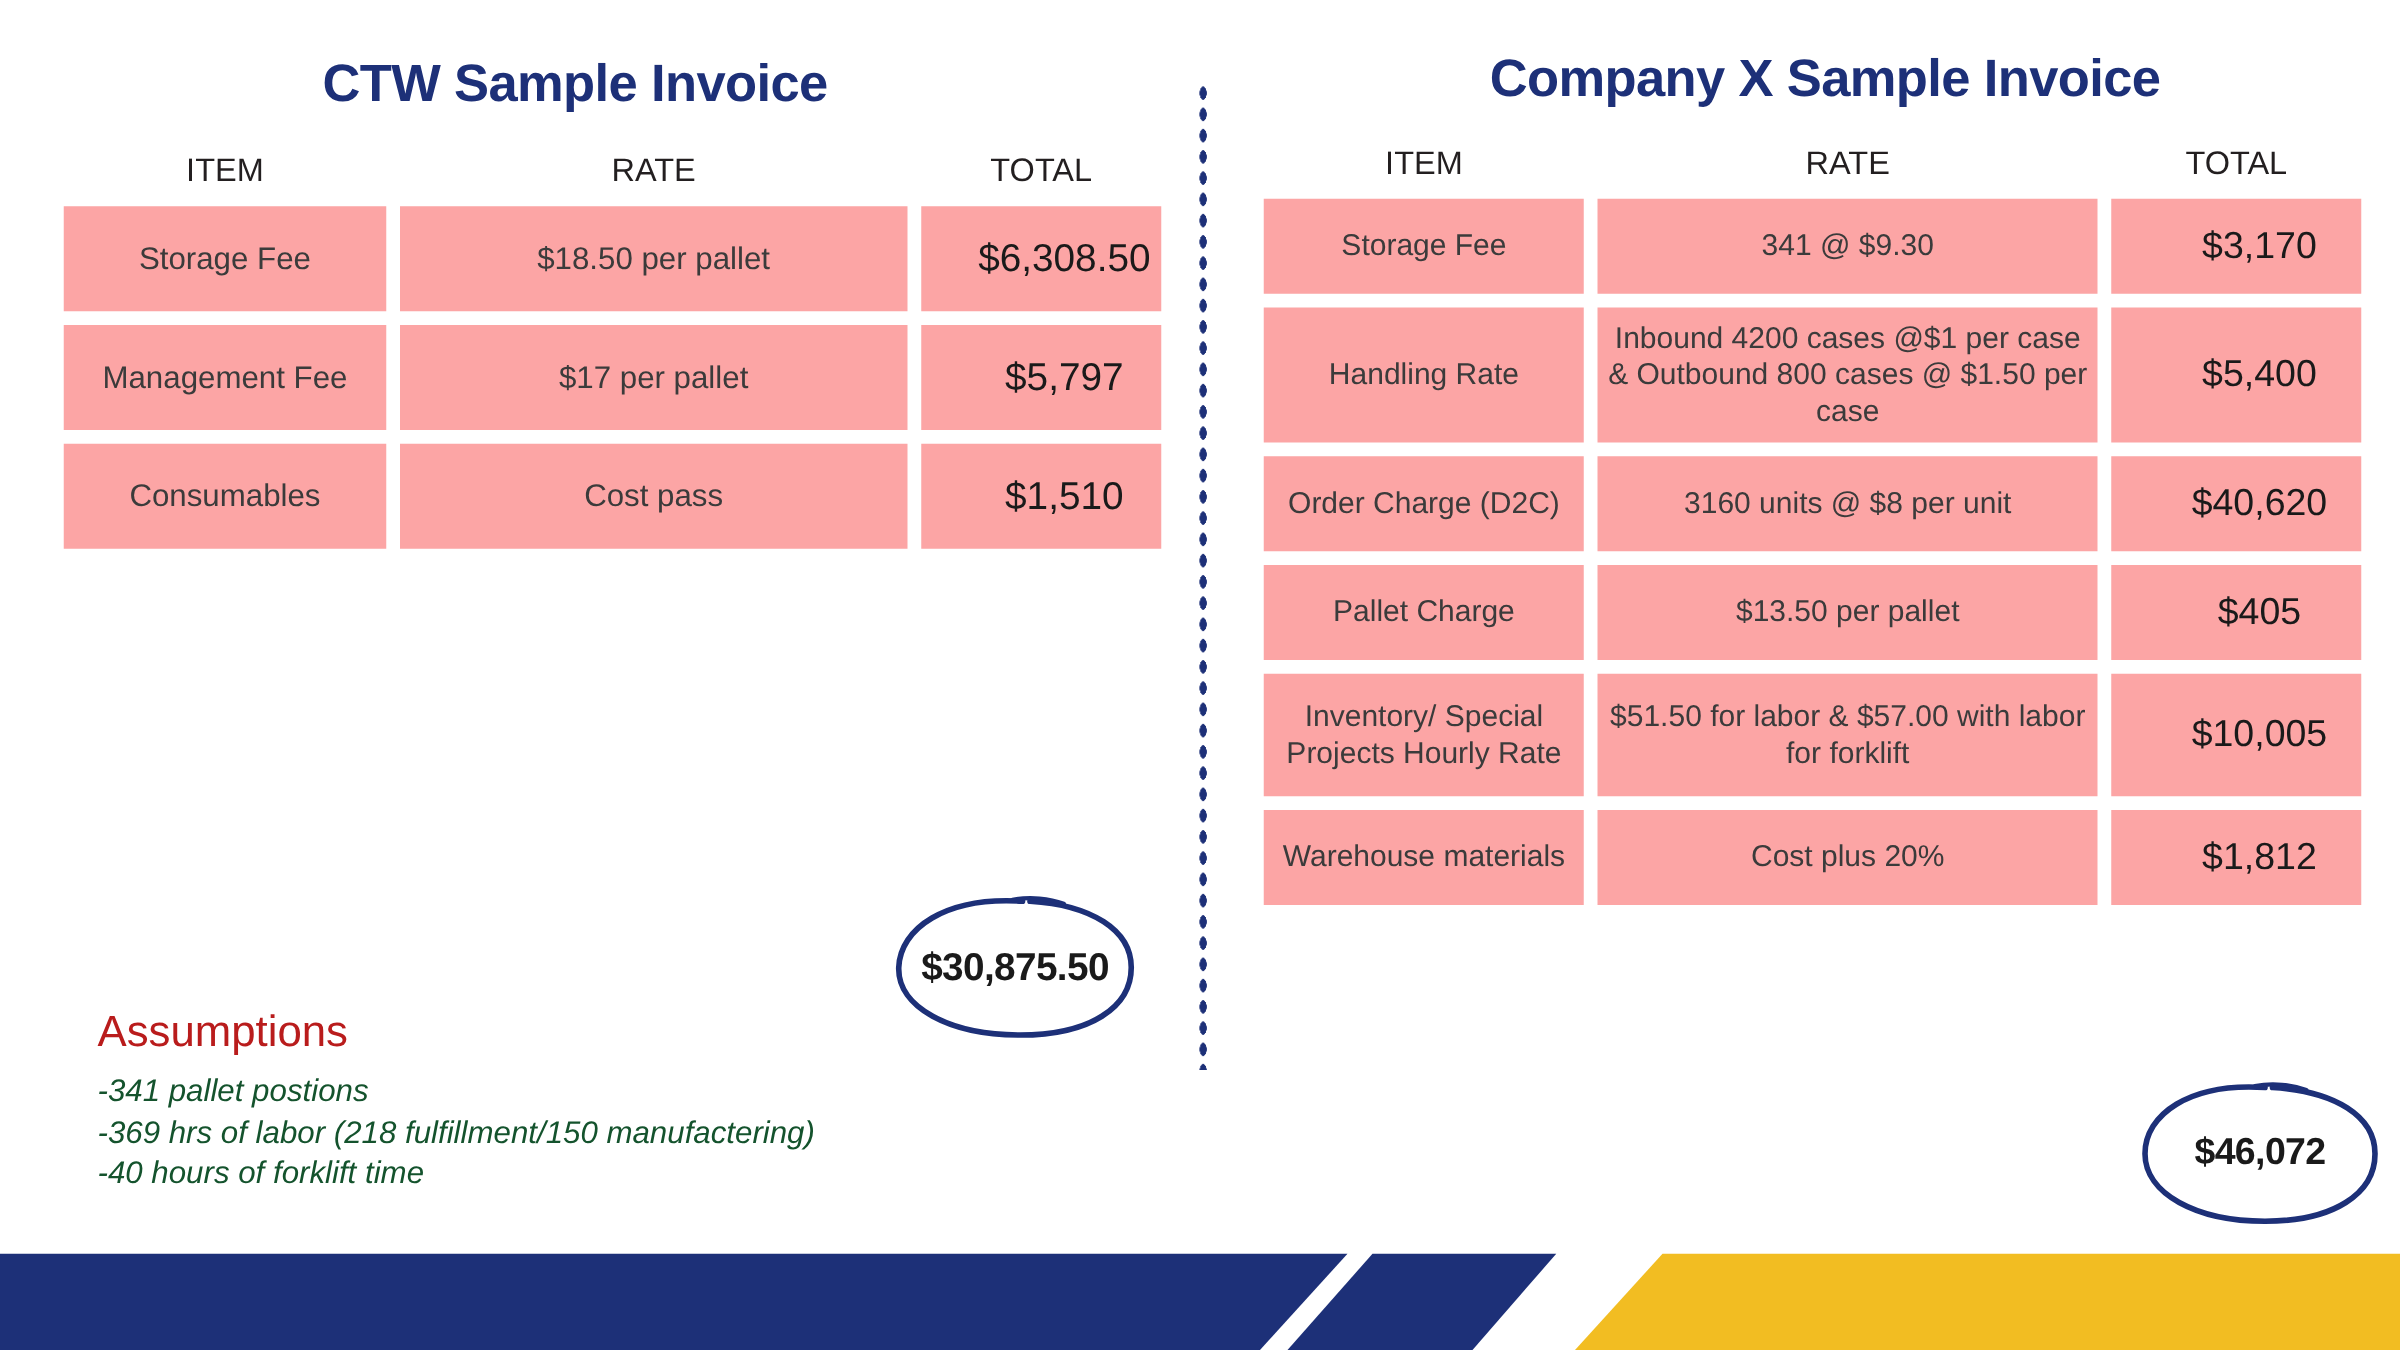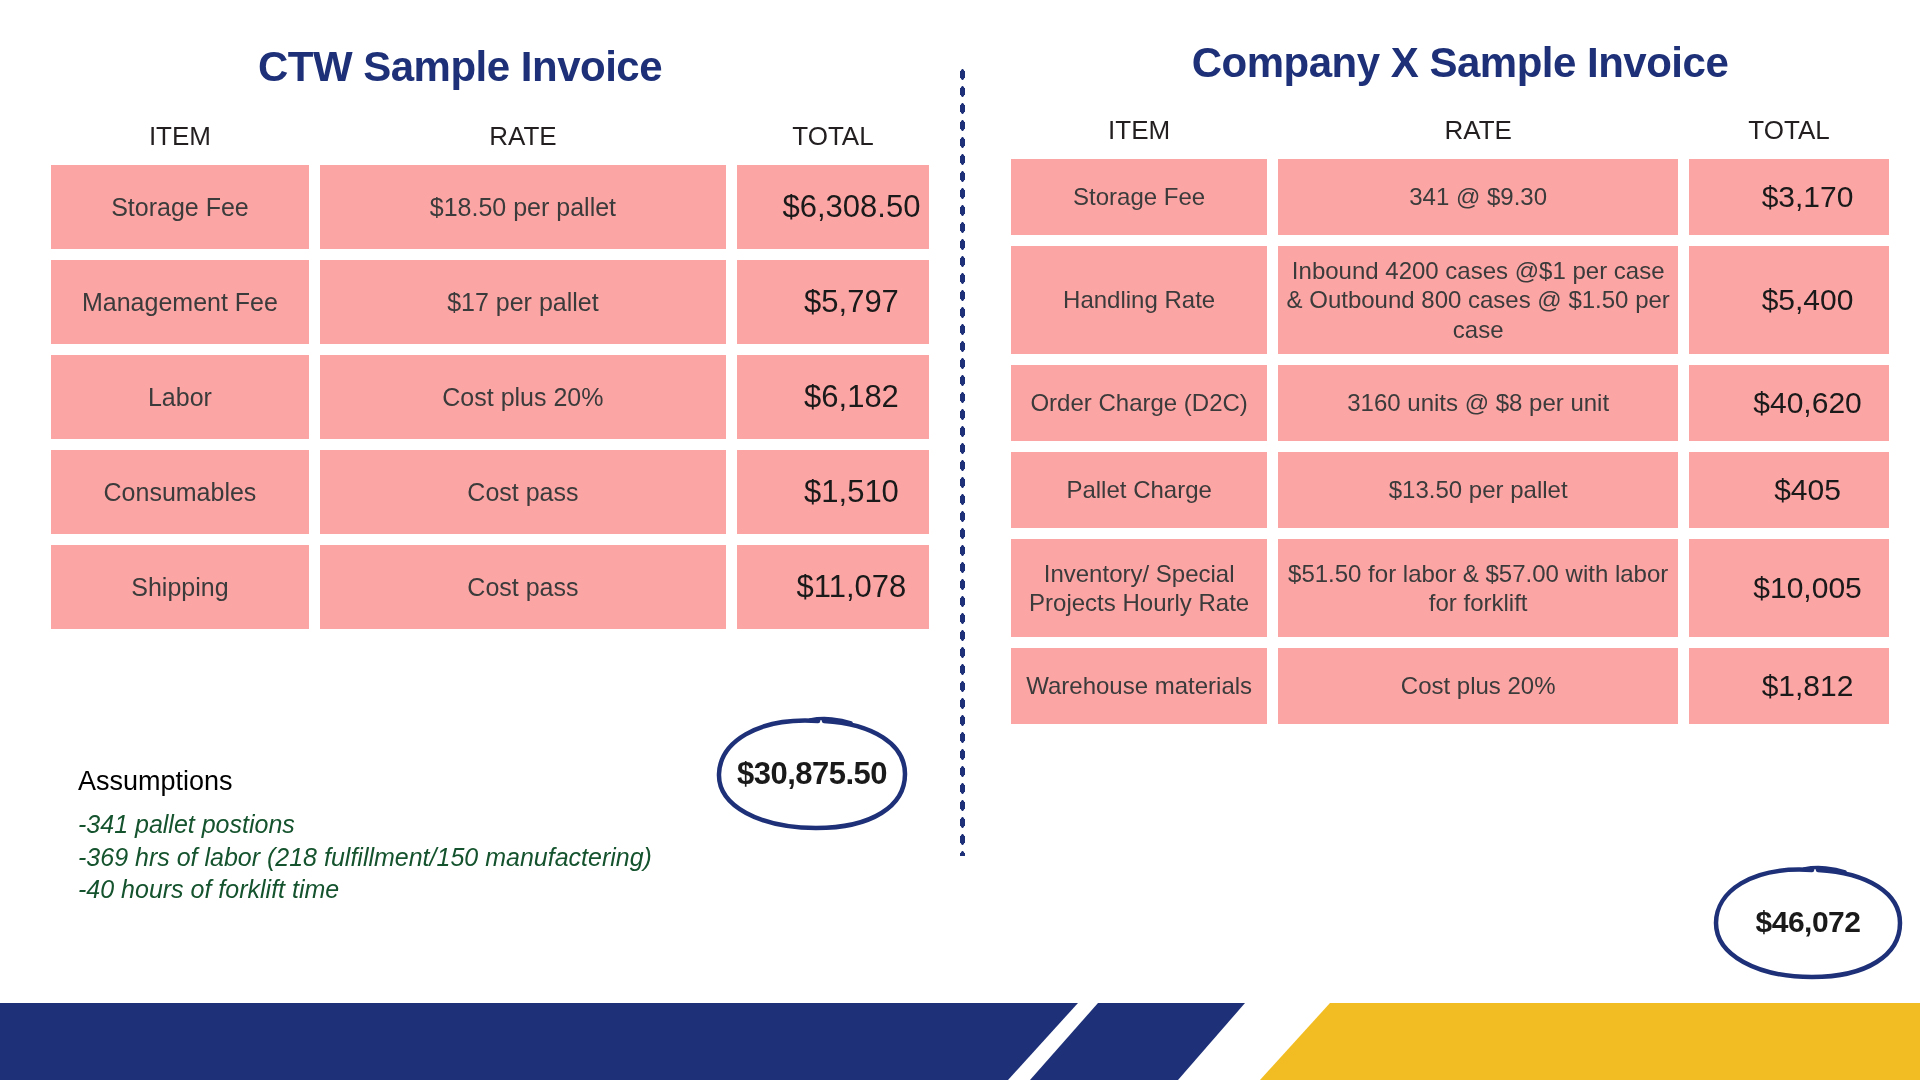--- a/index.html
+++ b/index.html
@@ -90,23 +90,24 @@
   .tbl-right tbody tr.tall { height: 98px; }
 
   
   .assumptions {
     position: absolute;
     left: 78px;
     top: 766px;
     width: 720px;
   }
   .assumptions .assump-title {
-    font-size: 27px;
-    color: #000000;
+    font-size: 35px;
+    color: #b91c1c;
     margin-bottom: 11px;
+    margin-top: 40px;
   }
   .assumptions .assump-line {
     font-size: 25px;
     font-style: italic;
     color: #14532d;
     line-height: 1.30;
     white-space: nowrap;
   }
 
   
@@ -185,33 +186,23 @@
           <td>Storage Fee</td>
           <td>$18.50 per pallet</td>
           <td class="total-cell">$6,308.50</td>
         </tr>
         <tr>
           <td>Management Fee</td>
           <td>$17 per pallet</td>
           <td class="total-cell">$5,797</td>
         </tr>
         <tr>
-          <td>Labor</td>
-          <td>Cost plus 20%</td>
-          <td class="total-cell">$6,182</td>
-        </tr>
-        <tr>
           <td>Consumables</td>
           <td>Cost pass</td>
           <td class="total-cell">$1,510</td>
-        </tr>
-        <tr>
-          <td>Shipping</td>
-          <td>Cost pass</td>
-          <td class="total-cell">$11,078</td>
         </tr>
       </tbody>
     </table>
   </div>
 
   <div class="assumptions">
     <div class="assump-title">Assumptions</div>
     <div class="assump-line">-341 pallet postions</div>
     <div class="assump-line">-369 hrs of labor (218 fulfillment/150 manufactering)</div>
     <div class="assump-line">-40 hours of forklift time</div>

